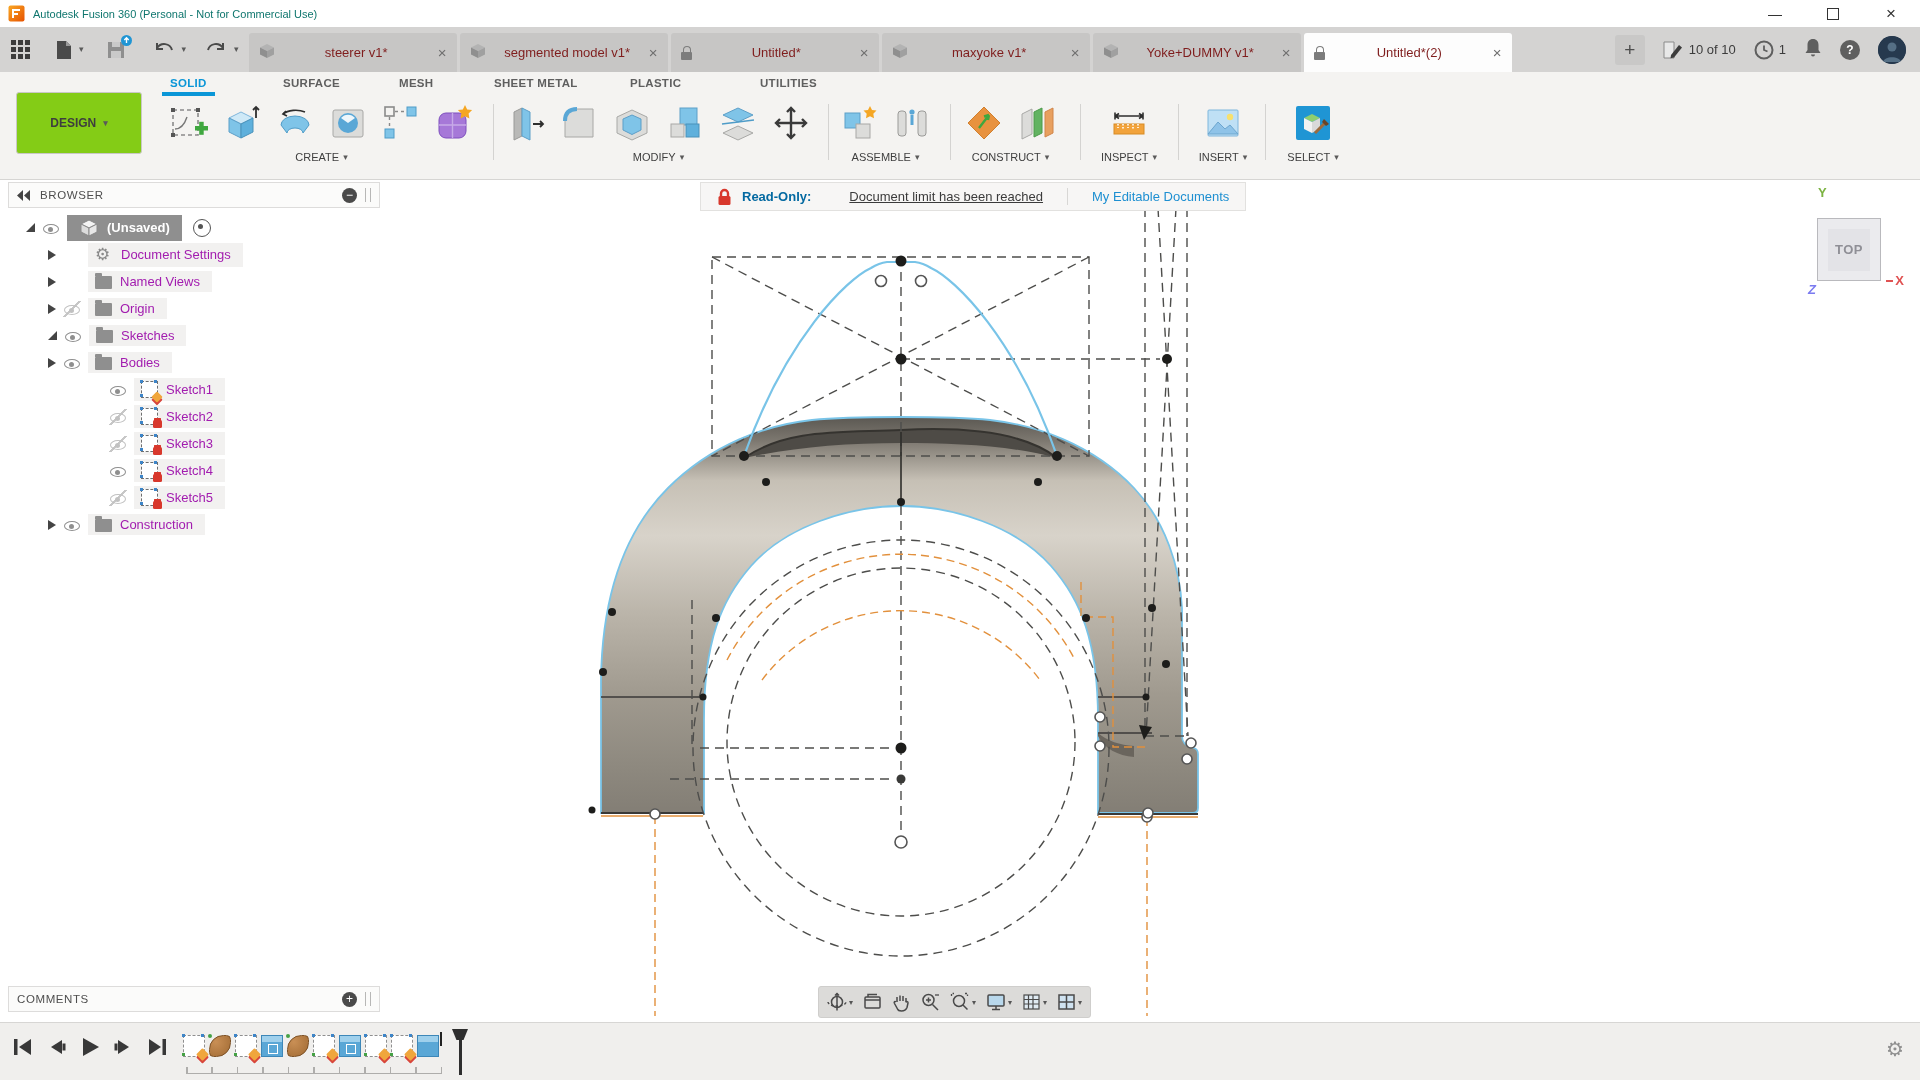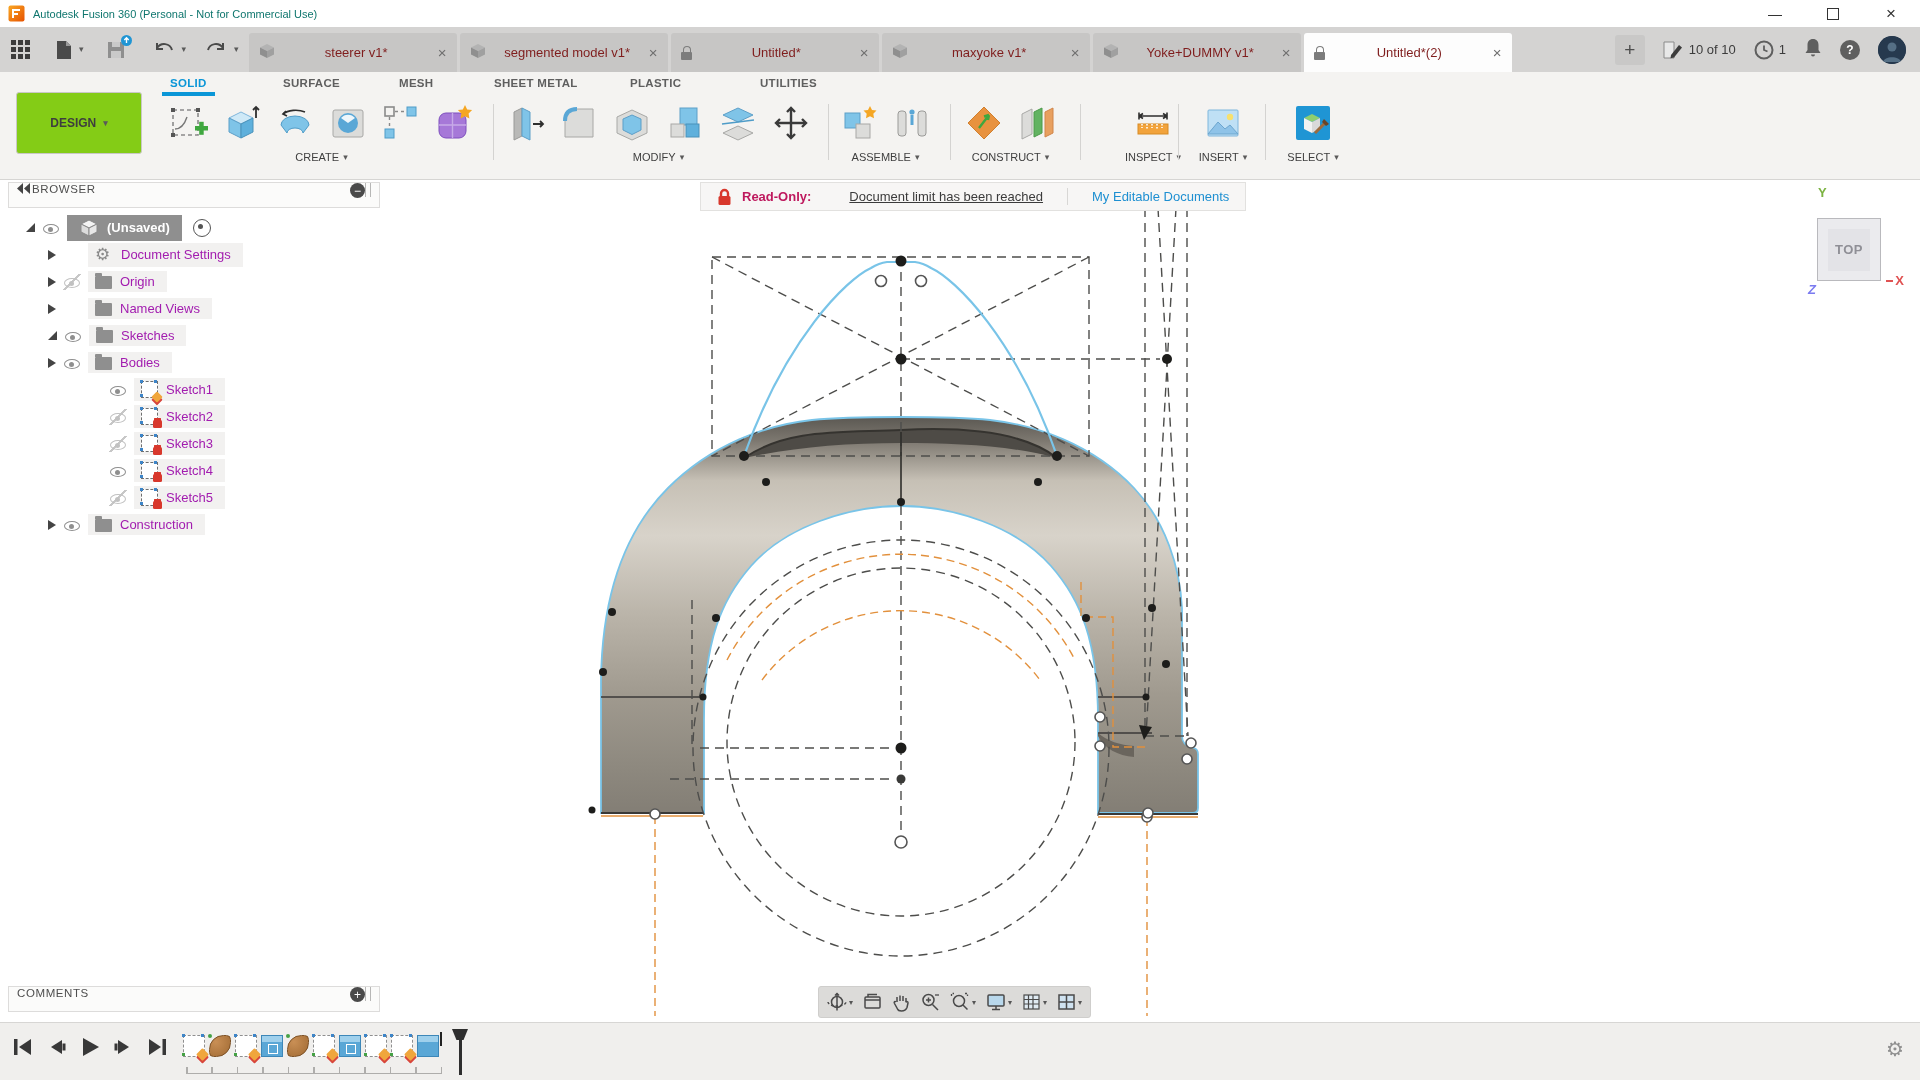--- a/index.html
+++ b/index.html
@@ -62,39 +62,39 @@
   .rtab:nth-of-type(6){left:760px;}
   .rtab.active-true{color:#0a96d7;}
   .rtab.active-true::after{content:'';position:absolute;left:-8px;right:-8px;bottom:-7px;
     height:4px;background:#0a96d7;}
   .rgroup{position:absolute;top:28px;display:flex;flex-direction:column;align-items:center;}
   .rgroup .icons{display:flex;gap:7px;align-items:center;}
   .ribtn{width:46px;height:46px;display:flex;align-items:center;justify-content:center;}
   .rgroup .glabel{margin-top:5px;font-size:11px;color:#3e3e3e;display:flex;align-items:center;
     gap:4px;}
   .grp-create{left:166px;}  .grp-modify{left:503px;}  .grp-assemble{left:836px;}
-  .grp-construct{left:961px;} .grp-inspect{left:1120px;width:66px;}
+  .grp-construct{left:961px;} .grp-inspect{left:1096px;width:66px;}
   .grp-insert{left:1190px;width:66px;} .grp-select{left:1280px;width:66px;}
   .rdiv{position:absolute;top:32px;height:56px;width:1px;background:#d4d3d1;}
 
   
   .workspace{position:absolute;top:180px;left:0;width:1920px;height:842px;background:#fff;}
   .canvas{position:absolute;top:0;left:0;}
 
   
   .banner{position:absolute;top:2px;left:700px;height:27px;background:#f7f6f5;
     border:1px solid #e2e1df;display:flex;align-items:center;padding:0 16px;gap:10px;}
-  .banner .b-label{font-size:13px;font-weight:bold;color:#be185d;}
+  .banner .b-label{font-size:13px;font-weight:bold;color:#0369a1;}
   .banner .b-msg{font-size:13px;color:#3b3b3b;margin-left:28px;text-decoration:underline;}
   .banner .b-div{width:1px;height:17px;background:#d8d7d5;margin:0 14px;}
   .banner .b-link{font-size:13px;color:#1d8fd1;}
 
   
   .panel-head{height:26px;background:#fbfbfa;border:1px solid #dddcdb;display:flex;
-    padding:0 8px;box-sizing:border-box;gap:0;}
+    align-items:center;padding:0 8px;box-sizing:border-box;gap:8px;}
   .panel-title{font-size:11.5px;letter-spacing:.6px;color:#4e4e4e;}
   .circle-btn{margin-left:auto;width:15px;height:15px;border-radius:50%;background:#4a4a4a;
     color:#fff;display:flex;align-items:center;justify-content:center;font-size:12px;
     line-height:1;}
   .grip{width:4px;height:14px;border-left:1.5px solid #b7b7b6;border-right:1.5px solid #b7b7b6;}
 
   .browser{position:absolute;top:2px;left:8px;width:372px;}
   .btree{padding-top:6px;}
   .brow{height:27px;display:flex;align-items:center;gap:7px;}
   .brow.indent-0{padding-left:18px;}
@@ -749,33 +749,33 @@
               <span class="arrow-collapsed"></span>
               <span class="eye eye-none"></span>
               <span class="pill">
                 <span class="bicon-gear"></span>
                 <span class="blabel">Document Settings</span>
               </span>
             </div>
 
             <div class="brow indent-1">
               <span class="arrow-collapsed"></span>
+              <span class="eye eye-none"></span>
+              <span class="pill">
+                <span class="bicon-folder"></span>
+                <span class="blabel">Named Views</span>
+              </span>
+            </div>
+
+            <div class="brow indent-1">
+              <span class="arrow-collapsed"></span>
               <span class="eye eye-off"></span>
               <span class="pill">
                 <span class="bicon-folder"></span>
                 <span class="blabel">Origin</span>
-              </span>
-            </div>
-
-            <div class="brow indent-1">
-              <span class="arrow-collapsed"></span>
-              <span class="eye eye-none"></span>
-              <span class="pill">
-                <span class="bicon-folder"></span>
-                <span class="blabel">Named Views</span>
               </span>
             </div>
 
             <div class="brow indent-1">
               <span class="arrow-expanded"></span>
               <span class="eye eye-on"></span>
               <span class="pill">
                 <span class="bicon-folder"></span>
                 <span class="blabel">Sketches</span>
               </span>

